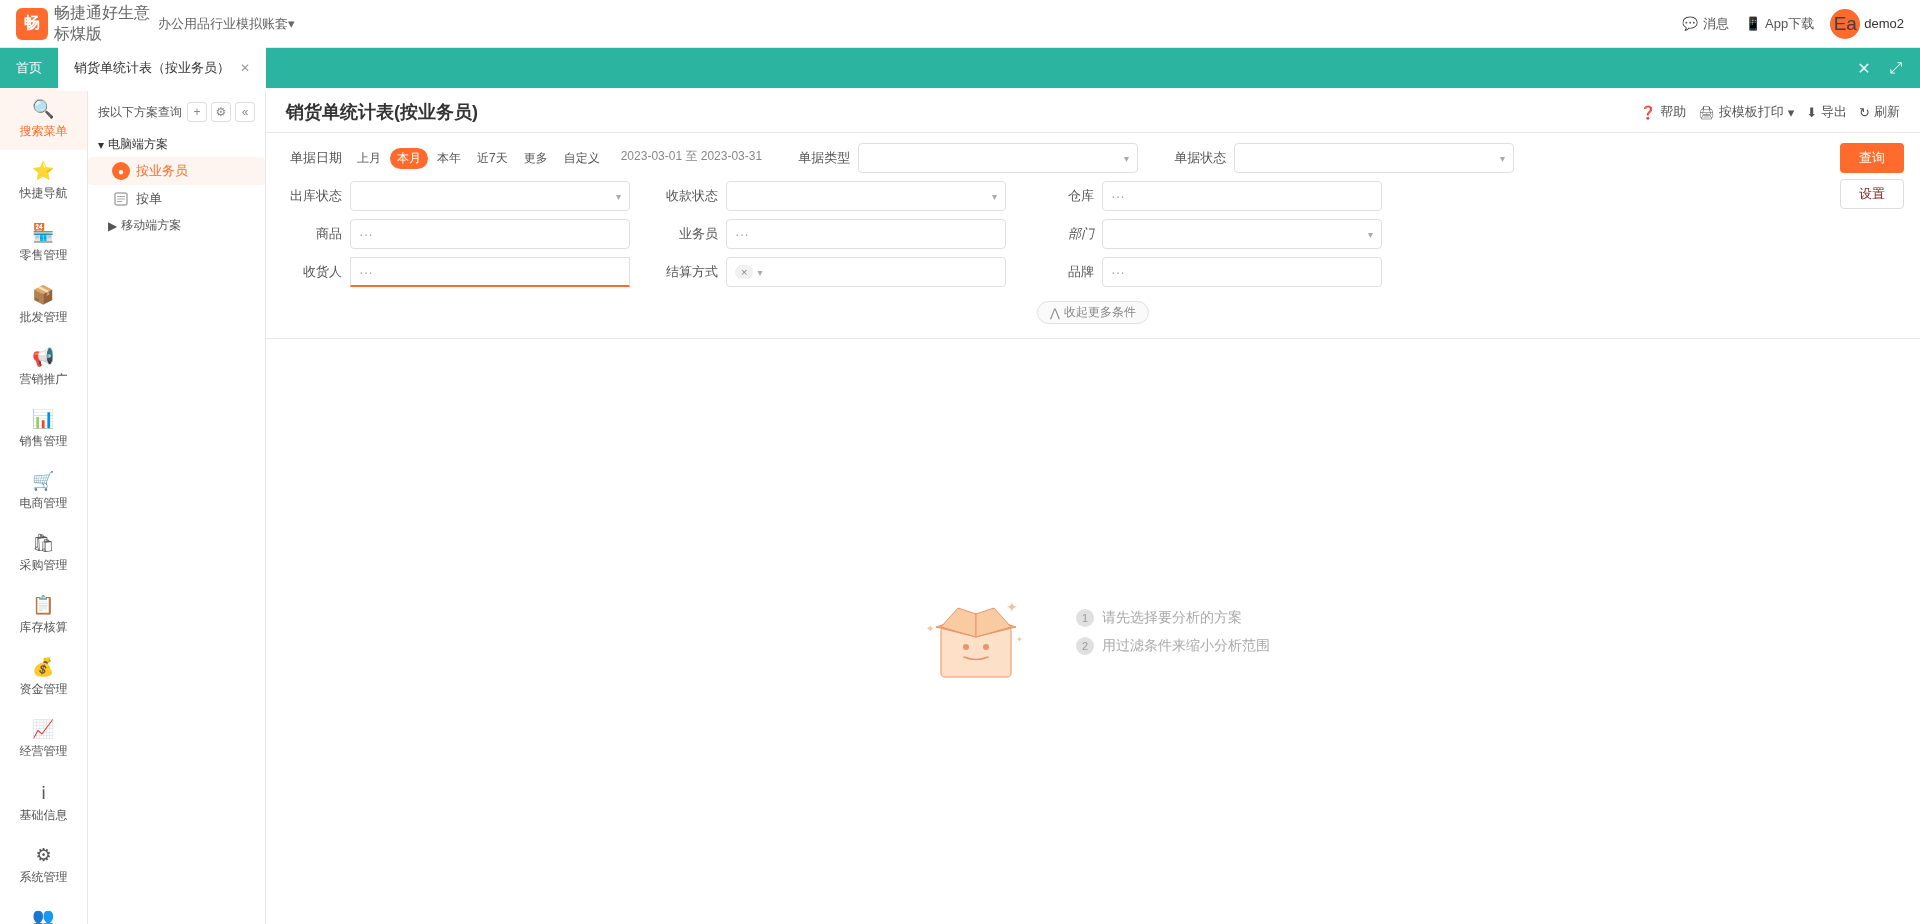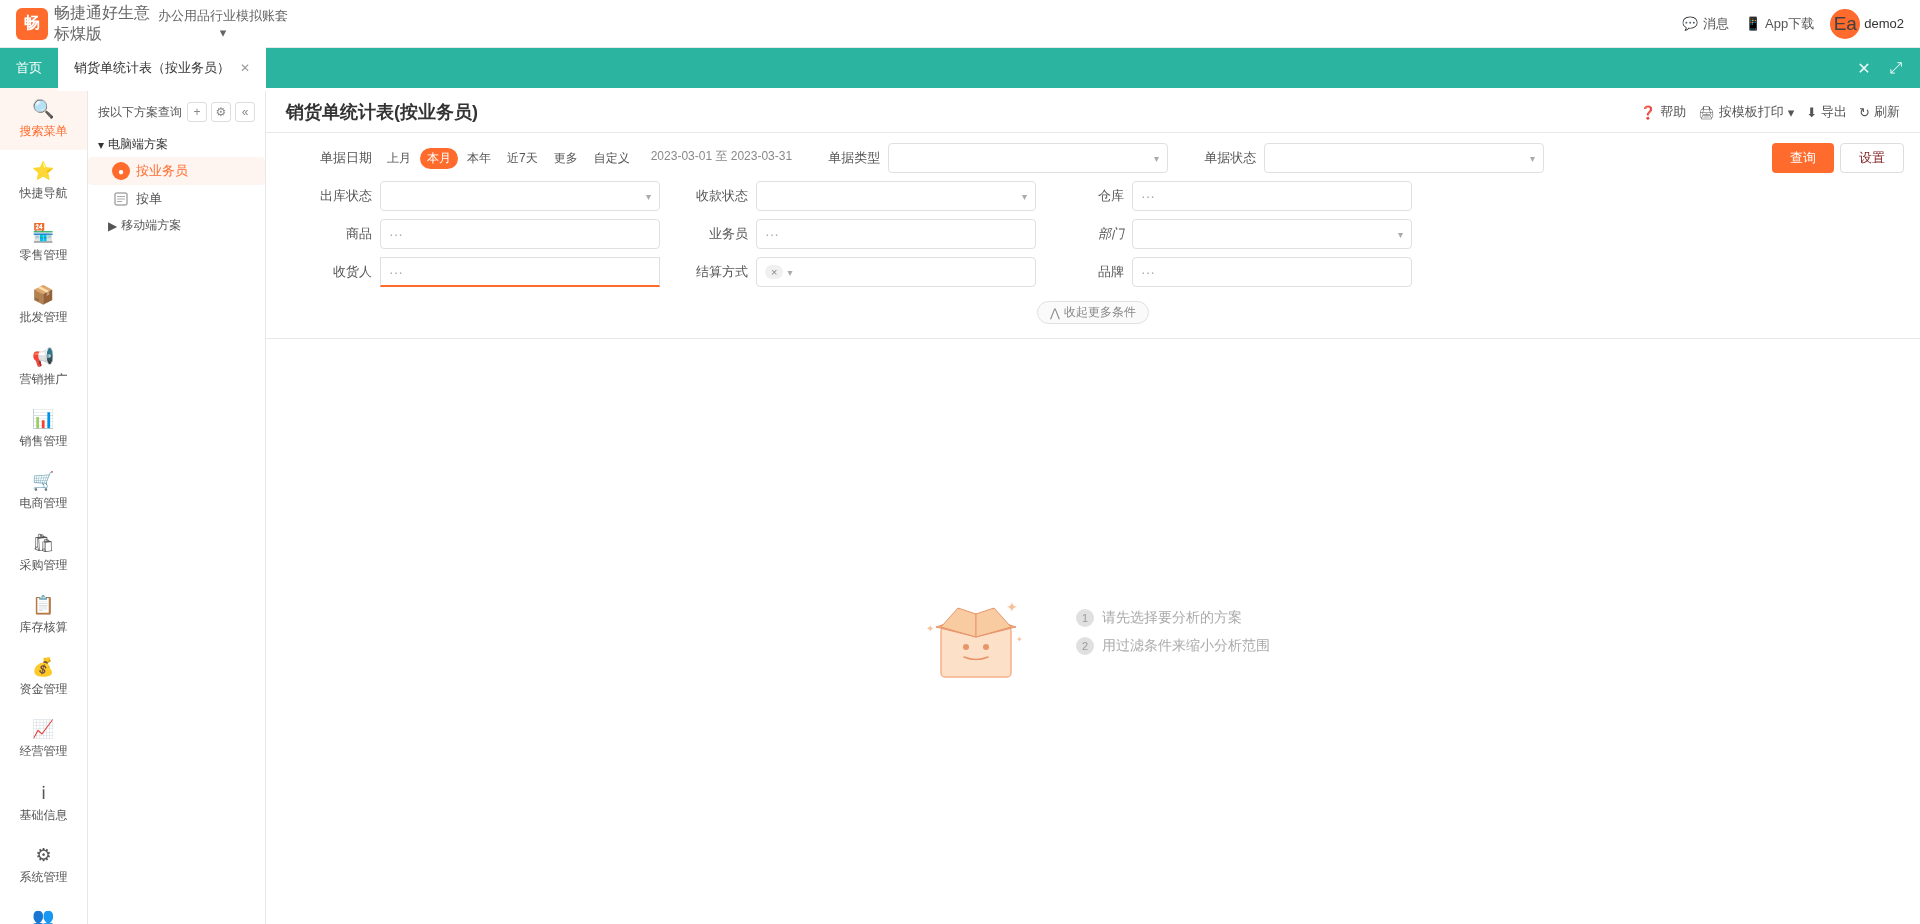--- a/index.html
+++ b/index.html
@@ -4,21 +4,21 @@
   <style>
     * { box-sizing: border-box; margin: 0; padding: 0; }
     body { font-family: 'Microsoft YaHei', Arial, sans-serif; font-size: 13px; background: #f0f2f5; color: #333; display: flex; flex-direction: column; height: 924px; overflow: hidden; }
 
     
     .top-bar { height: 48px; background: #fff; display: flex; align-items: center; justify-content: space-between; padding: 0 16px; border-bottom: 1px solid #e8e8e8; flex-shrink: 0; }
     .top-bar-left { display: flex; align-items: center; gap: 8px; }
     .logo-area { display: flex; align-items: center; gap: 6px; }
     .logo-icon { width: 32px; height: 32px; background: #ff6b2d; border-radius: 6px; display: flex; align-items: center; justify-content: center; color: white; font-size: 16px; font-weight: bold; }
     .logo-text { font-size: 16px; color: #666; line-height: 1.3; }
-    .breadcrumb-select { display: flex; align-items: center; gap: 0; color: #666; font-size: 13px; cursor: pointer; flex-direction: column; }
+    .breadcrumb-select { display: flex; align-items: center; gap: 0; color: #666; font-size: 13px; cursor: pointer; }
     .top-bar-right { display: flex; align-items: center; gap: 16px; }
     .top-action { display: flex; align-items: center; gap: 4px; color: #555; font-size: 13px; cursor: pointer; }
     .avatar { width: 30px; height: 30px; border-radius: 50%; background: #ff6b2d; color: #404040; display: flex; align-items: center; justify-content: center; font-size: 19px; }
     .username { font-size: 13px; color: #333; }
 
     
     .tab-bar { height: 40px; background: #2bb5a0; display: flex; align-items: center; padding: 0 0; flex-shrink: 0; }
     .tab-item { height: 46px; display: flex; align-items: center; padding: 0 16px; font-size: 13px; cursor: pointer; color: rgba(255,255,255,0.85); gap: 6px; position: relative; }
     .tab-item.active { background: #fff; color: #333; border-radius: 4px 4px 0 0; }
     .tab-item.home { color: white; }
@@ -74,21 +74,21 @@
     .date-tab { padding: 2px 7px; border-radius: 3px; font-size: 12px; cursor: pointer; color: #555; }
     .date-tab.active { background: #ff6b2d; color: #fff; border-radius: 20px; }
     .date-range { font-size: 12px; color: #888; margin-left: 4px; }
     .filter-date-control { display: flex; align-items: flex-start; gap: 4px; }
 
     
     .collapse-row { display: flex; justify-content: center; padding: 6px 0 4px 0; }
     .collapse-btn { display: flex; align-items: center; gap: 4px; font-size: 12px; color: #888; cursor: pointer; border: 1px solid #e0e0e0; border-radius: 12px; padding: 2px 12px; background: #fafafa; }
 
     
-    .action-buttons { display: flex; gap: 6px; margin-left: 12px; flex-shrink: 0; }
+    .action-buttons { display: flex; flex-direction: column; gap: 6px; margin-left: 12px; flex-shrink: 0; }
     .btn-query { background: #ff6b2d; color: white; border: none; padding: 6px 18px; border-radius: 4px; font-size: 13px; cursor: pointer; white-space: nowrap; }
     .btn-set { background: #fff; color: #7f1d1d; border: 1px solid #ddd; padding: 5px 18px; border-radius: 4px; font-size: 13px; cursor: pointer; white-space: nowrap; }
 
     
     .empty-state { flex: 1; display: flex; align-items: center; justify-content: center; background: #fff; margin: 0; flex-direction: row; gap: 40px; }
     .empty-icon { width: 120px; height: 120px; position: relative; }
     .empty-text { display: flex; flex-direction: column; gap: 10px; }
     .empty-text-item { display: flex; align-items: center; gap: 8px; color: #aaa; font-size: 14px; }
     .empty-text-item .num { width: 18px; height: 18px; border-radius: 50%; background: #e0e0e0; color: #999; display: flex; align-items: center; justify-content: center; font-size: 11px; flex-shrink: 0; }
 
@@ -265,21 +265,21 @@
           </div>
           <div class="header-action-btn">
             <span>↻</span>
             <span>刷新</span>
           </div>
         </div>
       </div>
 
       <div class="filter-area">
 
-        <div style="display:flex; align-items:flex-start; gap:0; margin-bottom:8px;margin-left:30px;">
+        <div style="display:flex; align-items:flex-start; gap:0; margin-bottom:8px;">
           <div style="flex:1; display:flex; flex-direction:column; gap:8px;">
 
             <div style="display:flex; align-items:center; gap:8px;">
               <span class="filter-label">单据日期</span>
               <div class="filter-date-control">
                 <div class="date-tabs">
                   <span class="date-tab">上月</span>
                   <span class="date-tab active">本月</span>
                   <span class="date-tab">本年</span>
                   <span class="date-tab">近7天</span>

